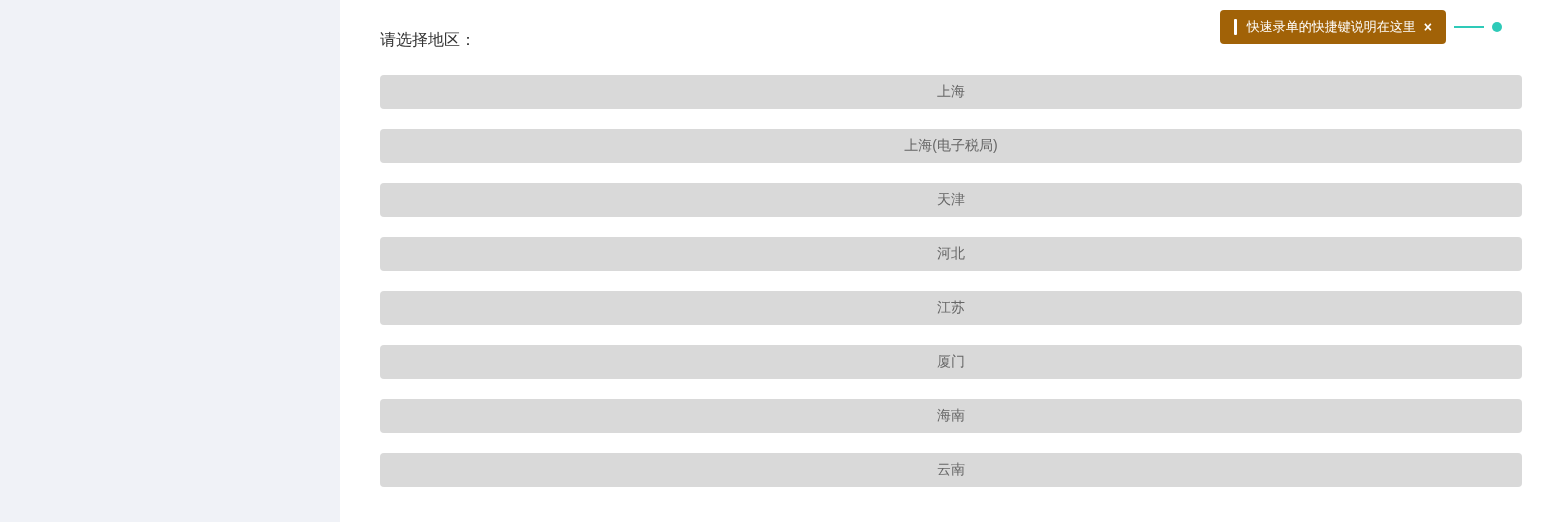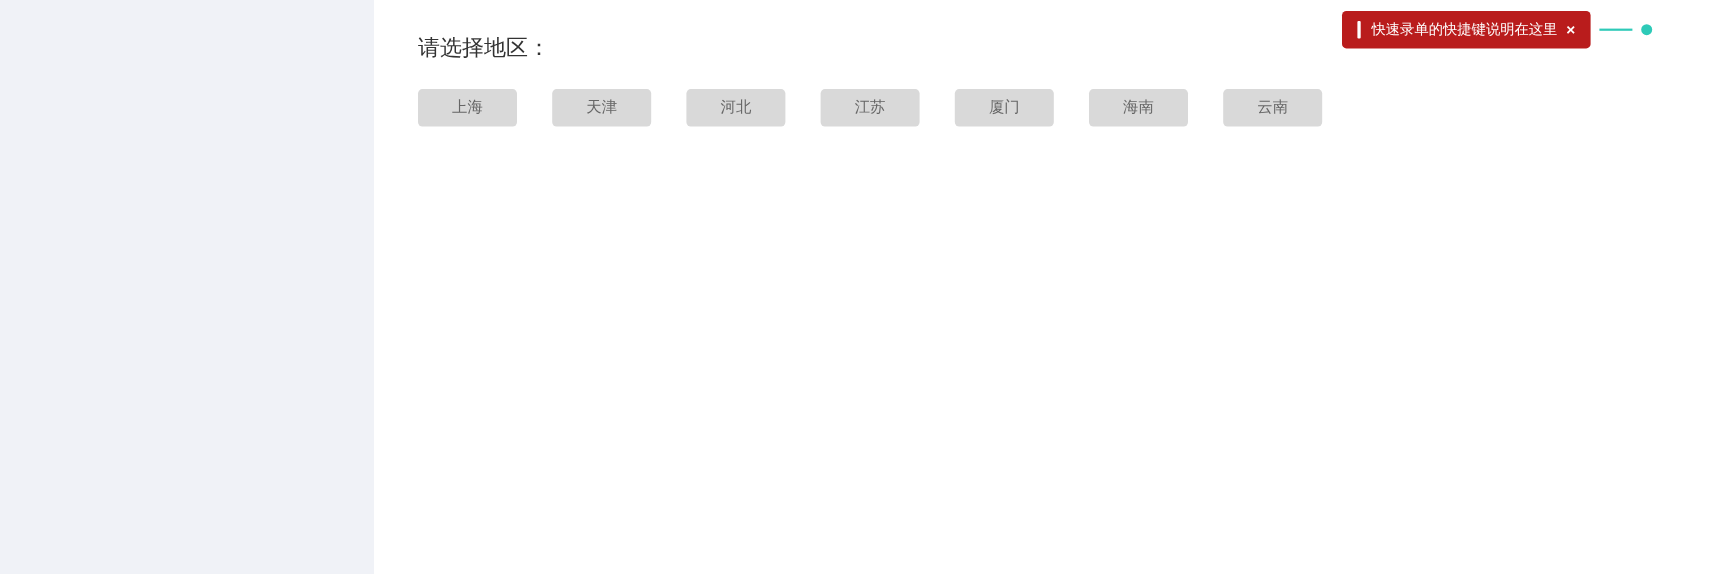--- a/index.html
+++ b/index.html
@@ -30,30 +30,31 @@
       position: absolute;
       left: 340px;
       top: 0;
       right: 0;
       height: 522px;
       background: #ffffff;
       padding: 30px 40px;
     }
 
     .page-title {
-      font-size: 20px;
+      font-size: 16px;
       color: #333;
       font-weight: normal;
       margin-bottom: 24px;
     }
 
     .region-buttons {
       display: flex;
       flex-wrap: wrap;
-      gap: 32px;
+      gap: 20px;
+      flex-direction: column;
     }
 
     .region-btn {
       background: #d9d9d9;
       color: #666;
       border: none;
       border-radius: 4px;
       padding: 8px 20px;
       font-size: 14px;
       cursor: pointer;
@@ -65,21 +66,21 @@
     .tooltip-container {
       position: absolute;
       top: 10px;
       right: 60px;
       display: flex;
       align-items: center;
       gap: 8px;
     }
 
     .tooltip-box {
-      background: #b91c1c;
+      background: #a16207;
       color: #fff;
       padding: 8px 14px;
       border-radius: 4px;
       font-size: 13px;
       display: flex;
       align-items: center;
       gap: 8px;
       white-space: nowrap;
     }
 
@@ -115,20 +116,21 @@
 </head>
 <body>
 
 <div class="left-sidebar"></div>
 
 <div class="main-content">
   <div class="page-title">请选择地区：</div>
 
   <div class="region-buttons">
   <button class="region-btn">上海</button>
+      <button class="region-btn">上海(电子税局)</button>
       <button class="region-btn">天津</button>
       <button class="region-btn">河北</button>
       <button class="region-btn">江苏</button>
       <button class="region-btn">厦门</button>
       <button class="region-btn">海南</button>
       <button class="region-btn">云南</button>
     </div>
 </div>
 
 <div class="tooltip-container">

